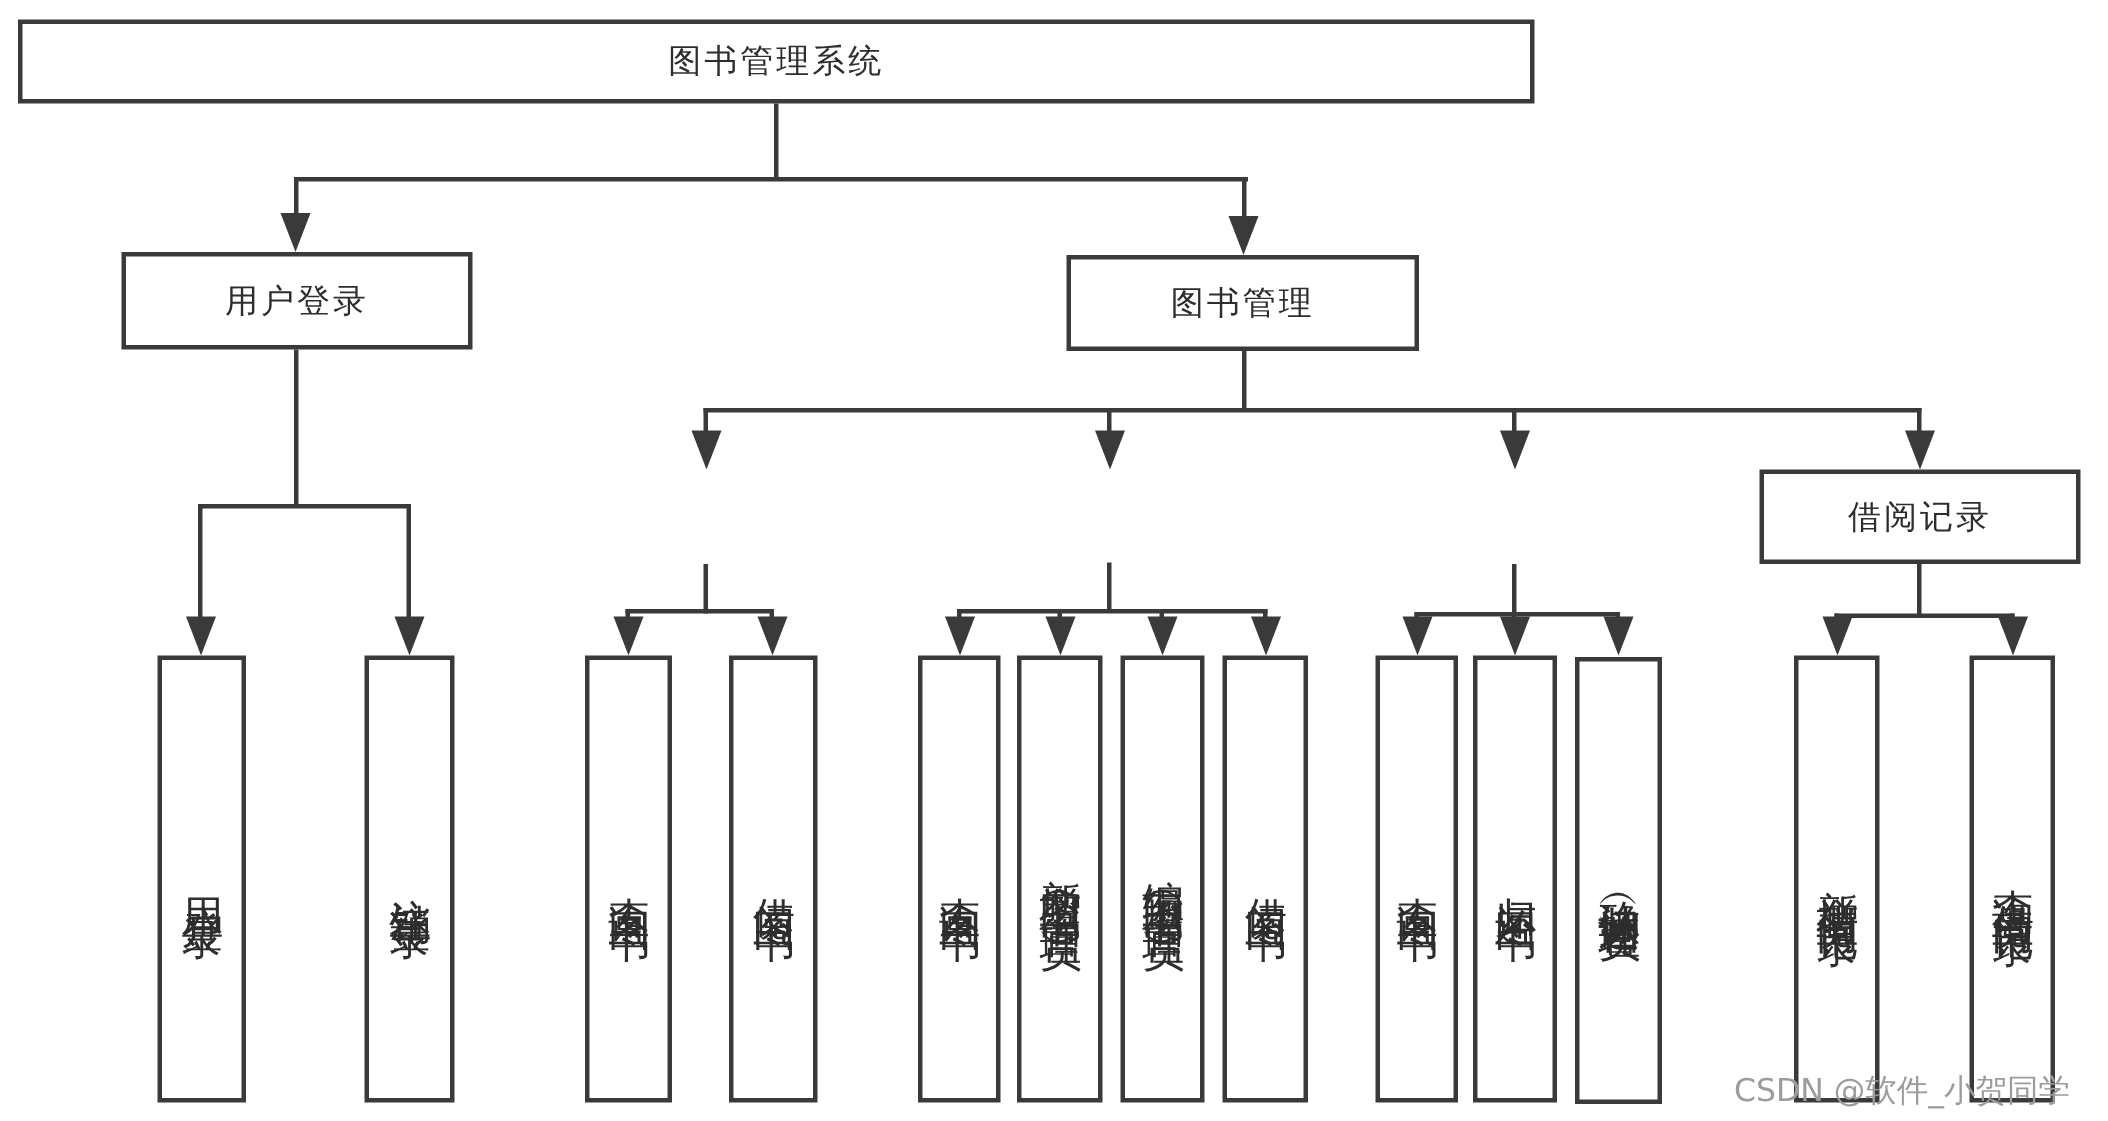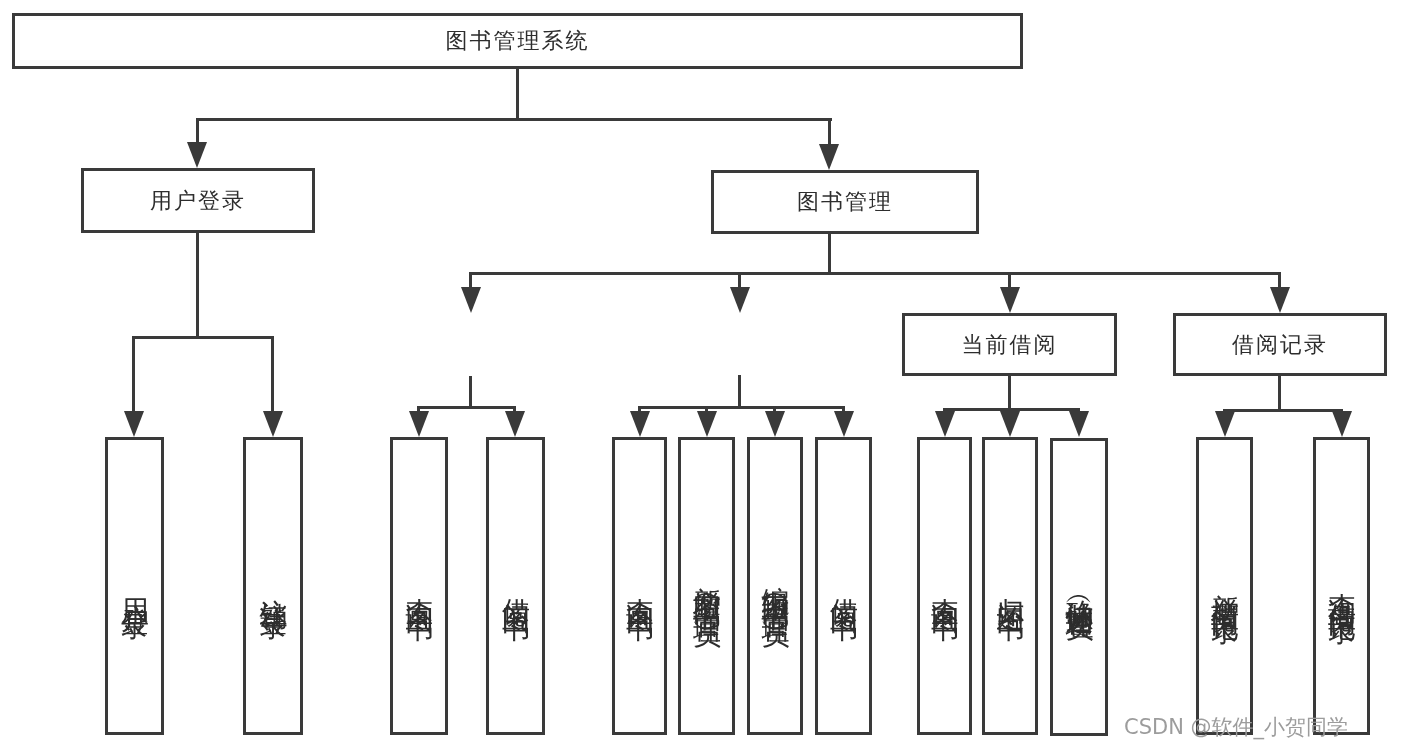--- a/index.html
+++ b/index.html
@@ -51,21 +51,21 @@
     position: absolute;
     width: 0;
     height: 0;
     border-left: 10px solid transparent;
     border-right: 10px solid transparent;
     border-top: 26px solid var(--line, #3a3a3a);
     z-index: 1;
   }
   .watermark {
     position: absolute;
-    left: 1124px;
+    left: 1156px;
     top: 713px;
     width: 220px;
     font-size: 21px;
     color: var(--wm, #9c9c9c);
     white-space: nowrap;
     z-index: 5;
   }
 </style>
 </head>
 <body>
@@ -127,23 +127,22 @@
   <div class="vline" style="left:1278px;top:376px;height:35px"></div>
   <div class="hline" style="left:1223px;top:409px;width:120px"></div>
   <div class="vline" style="left:1223px;top:409px;height:6px"></div>
   <div class="arrow" style="left:1215px;top:411px"></div>
   <div class="vline" style="left:1340px;top:409px;height:6px"></div>
   <div class="arrow" style="left:1332px;top:411px"></div>
 
   <div class="node hlabel" style="left:12px;top:13px;width:1011px;height:56px">图书管理系统</div>
 
   <div class="node hlabel" style="left:81px;top:168px;width:234px;height:65px">用户登录</div>
-  <div class="node hlabel" style="left:711px;top:170px;width:268px;height:64px">图书管理</div>
+  <div class="node hlabel" style="left:711px;top:170px;width:235px;height:64px">图书管理</div>
 
-  <div class="node hlabel" style="left:902px;top:313px;width:215px;height:63px">当前借阅</div>
   <div class="node hlabel" style="left:1173px;top:313px;width:214px;height:63px">借阅记录</div>
 
   <div class="node leaf" style="left:105px;top:437px;width:59px;height:298px">用户登录</div>
   <div class="node leaf" style="left:243px;top:437px;width:60px;height:298px">注销登录</div>
 
   <div class="node leaf" style="left:390px;top:437px;width:58px;height:298px">查询图书</div>
   <div class="node leaf" style="left:486px;top:437px;width:59px;height:298px">借阅图书</div>
 
   <div class="node leaf" style="left:612px;top:437px;width:55px;height:298px">查询图书</div>
   <div class="node leaf" style="left:678px;top:437px;width:57px;height:298px">新增图书（管理员）</div>

